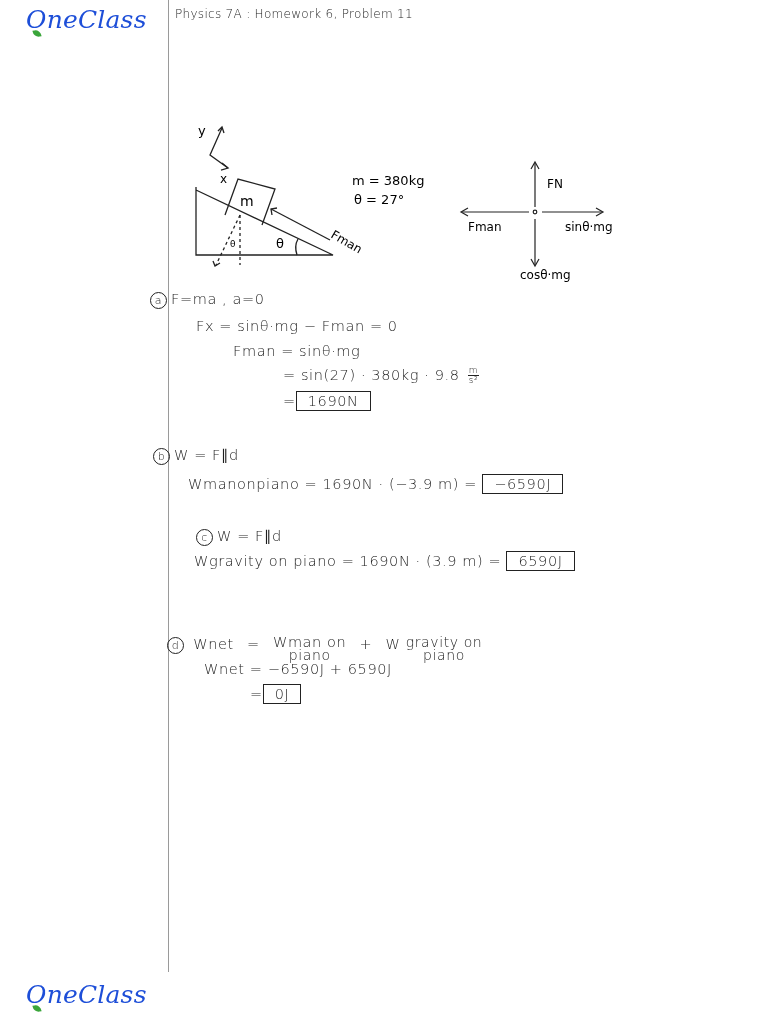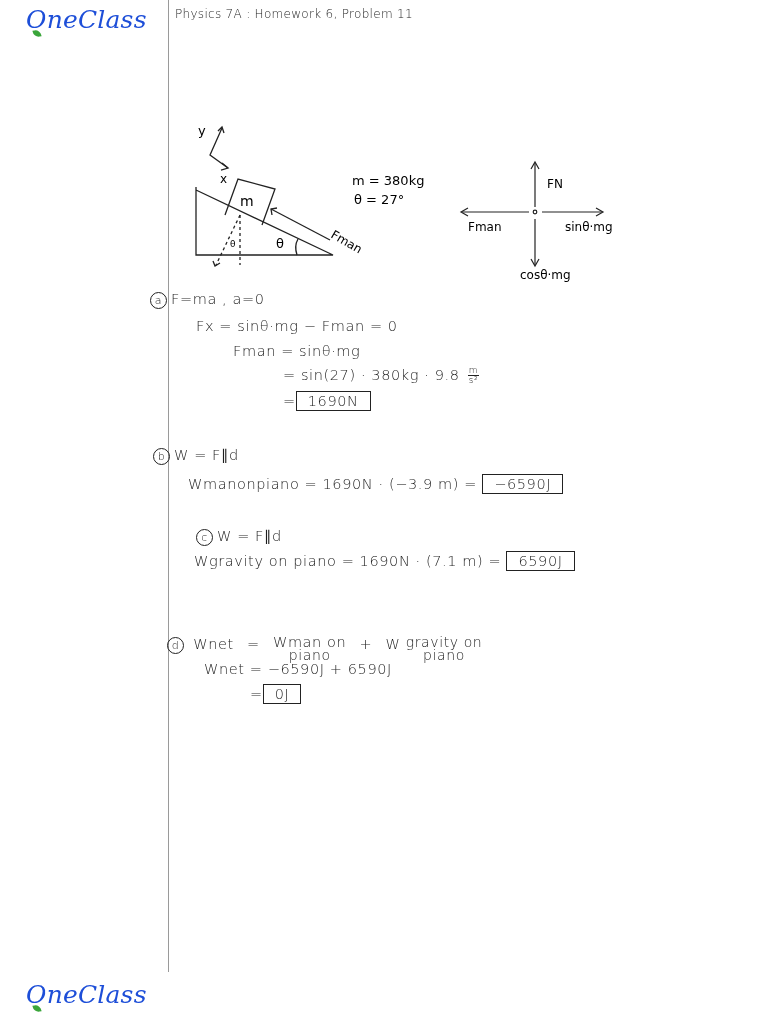--- a/index.html
+++ b/index.html
@@ -106,21 +106,21 @@
 </div>
 <div class="hw hand" style="left:188px;top:476px;">
   <span>Wmanonpiano = 1690N · (−3.9 m) =</span>
   <span class="boxed">−6590J</span>
 </div>
 
 <div class="hw hand" style="left:152px;top:528px;margin-left:44px;">
   <span class="circ">c</span><span>W = F∥d</span>
 </div>
 <div class="hw hand" style="left:194px;top:553px;">
-  <span>Wgravity on piano = 1690N · (7.1 m) =</span>
+  <span>Wgravity on piano = 1690N · (3.9 m) =</span>
   <span class="boxed">6590J</span>
 </div>
 
 <div class="hw hand" style="left:167px;top:636px;">
   <span class="circ">d</span>
   <span>Wnet</span>
   <span style="margin:0 8px;">=</span>
   <span class="stack">
       <span>Wman on</span>
       <span class="lower">piano</span>

